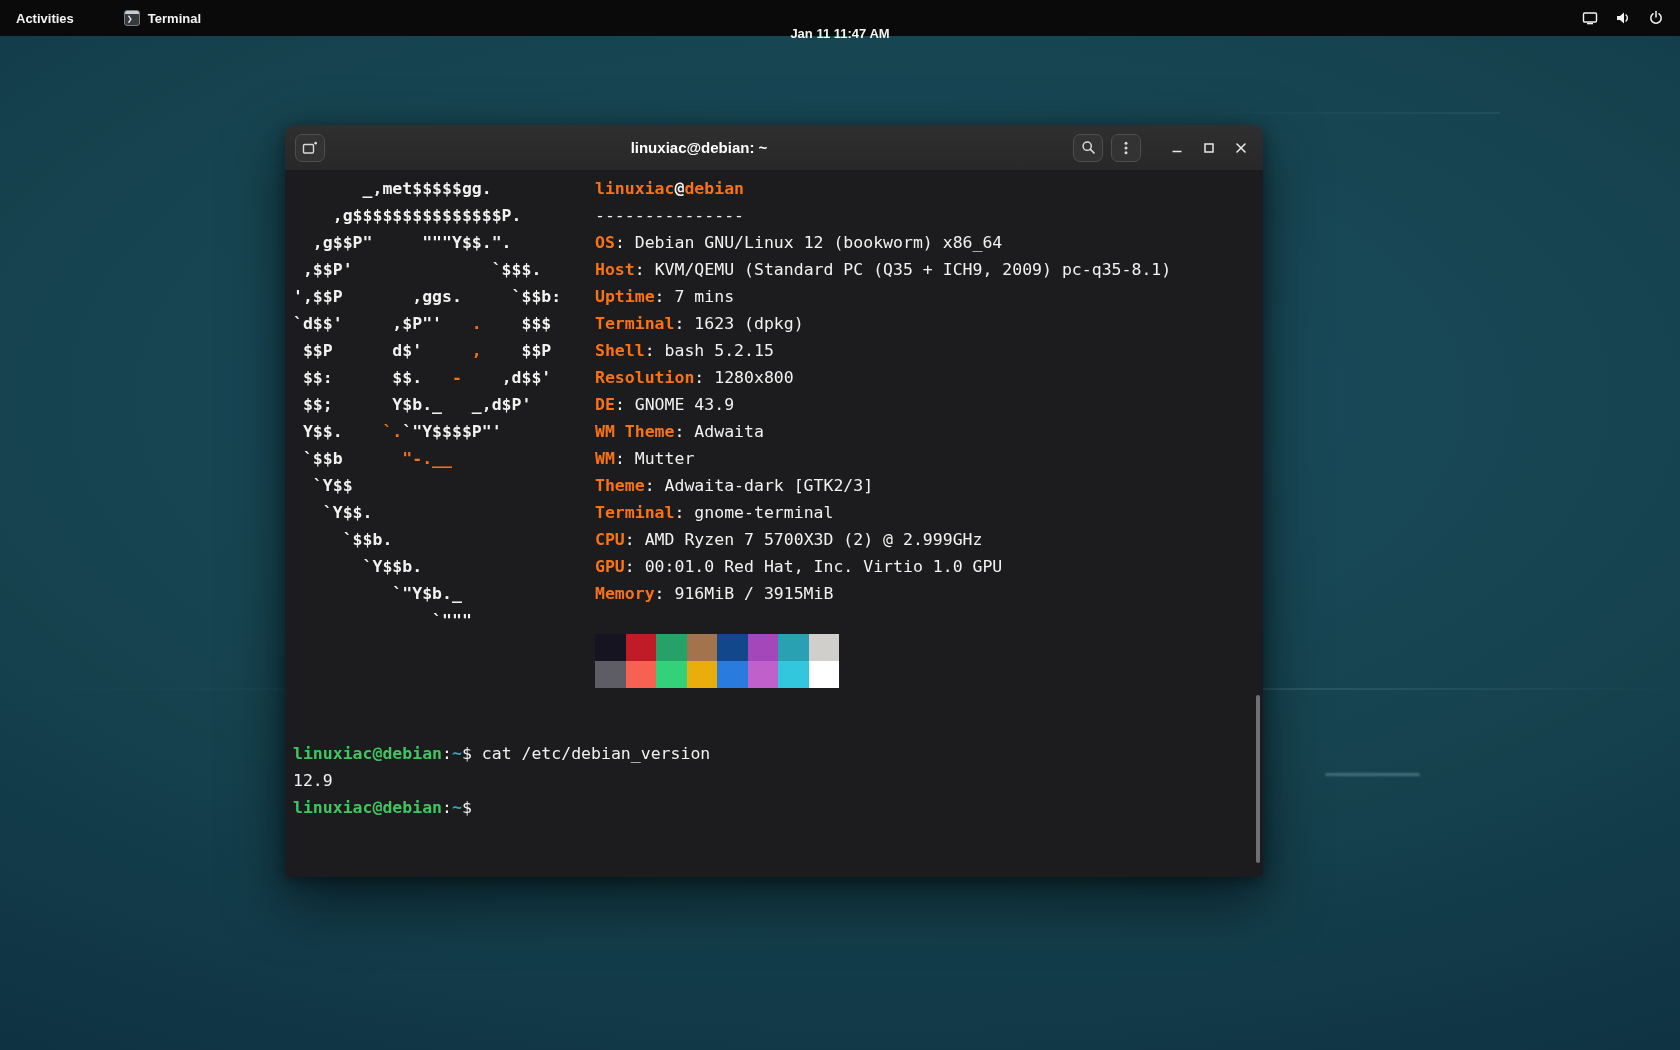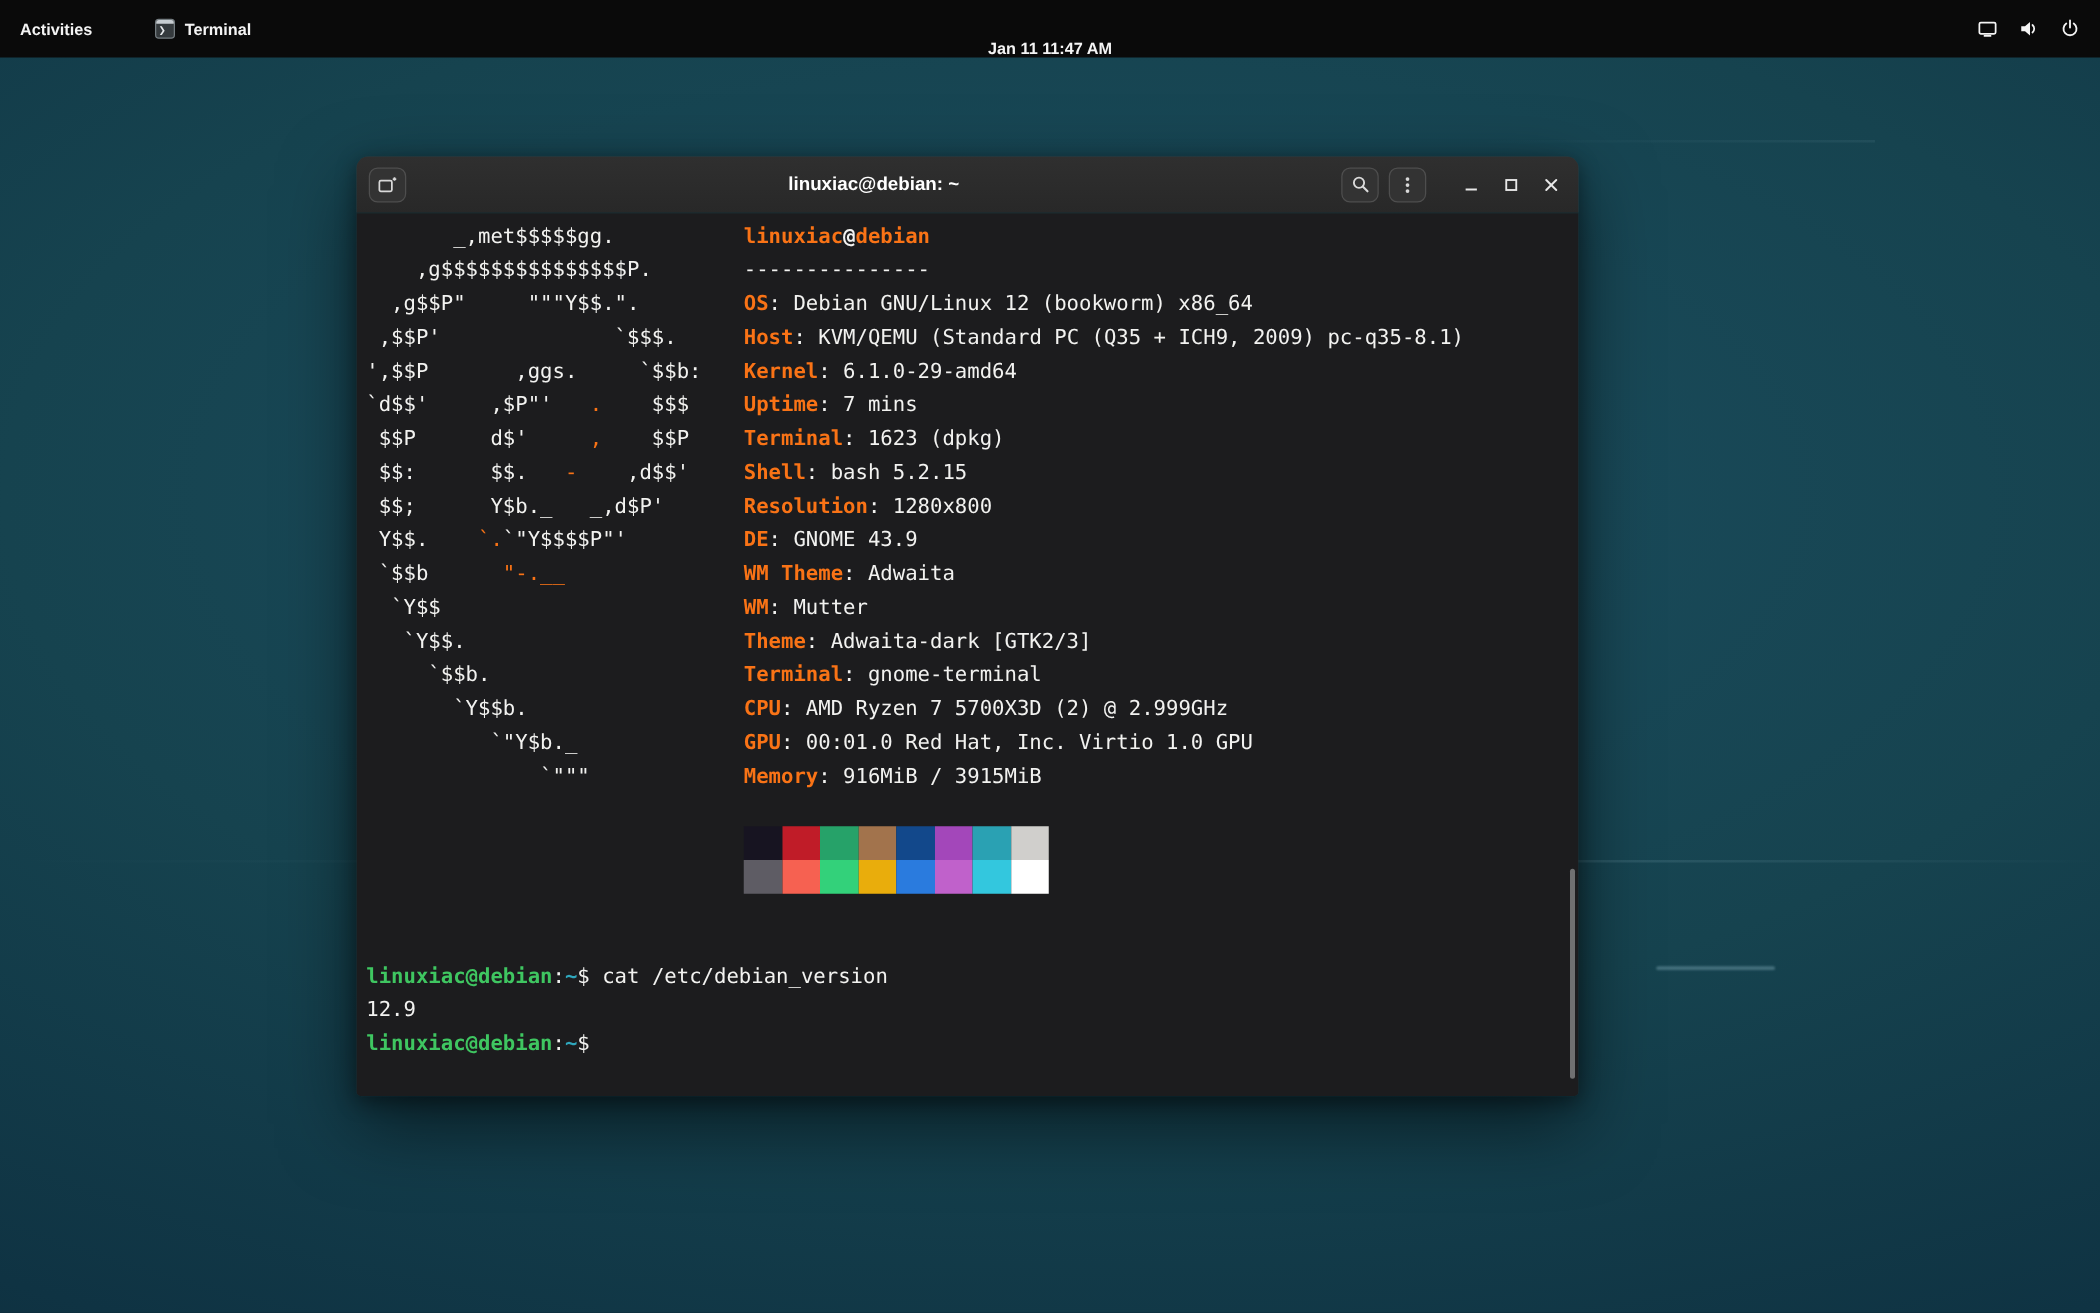--- a/index.html
+++ b/index.html
@@ -23,21 +23,21 @@
   .streak-b {
     position: absolute; top: 773px; left: 1325px; width: 95px; height: 3px;
     background: rgba(190,230,245,0.28); border-radius: 2px; filter: blur(1px);
   }
   .streak-c {
     position: absolute; top: 112px; left: 1180px; width: 320px; height: 2px;
     background: linear-gradient(90deg, rgba(180,220,235,0) , rgba(180,220,235,0.07));
   }
   
   .topbar {
-    position: absolute; top: 0; left: 0; width: 100%; height: 46px;
+    position: absolute; top: 0; left: 0; width: 100%; height: 36px;
     background: #0a0a0a; color: #f4f4f4;
     display: flex; align-items: center;
     font-size: 13px; z-index: 50;
   }
   .topbar-left { display: flex; align-items: center; height: 100%; }
   .activities {
     padding: 0 16px; height: 100%; display: flex; align-items: center;
     font-weight: bold; cursor: default;
   }
   .focused-app {
@@ -103,21 +103,21 @@
     position: relative;
     height: 706px; box-sizing: border-box;
     background: #1c1c1e;
     padding: 4px 8px 0 8px;
     font-family: "DejaVu Sans Mono", "Liberation Mono", monospace;
     font-size: 16.5px; line-height: 27px;
     color: #f2f2f0;
   }
   .term-line, .logo div, .info-line { white-space: pre; }
   .neofetch-row { display: flex; }
-  .logo { flex: none; width: 302px; font-weight: normal; margin: 0; }
+  .logo { flex: none; width: 302px; font-weight: bold; margin: 0; }
   .red { color: #f97316; }
   .green { color: #3fc661; }
   .cyan { color: #2fa7bd; }
   .bold { font-weight: bold; }
   .palette { margin-top: 27px; }
   .palette-row { display: flex; height: 27px; }
   .swatch { width: 30.5px; height: 27px; }
   .prompt-block { margin-top: 52px; }
   
   .scrollbar-thumb {
@@ -214,21 +214,20 @@
 
   <div class="terminal-body">
     <div class="neofetch-row">
       <pre class="logo"><div><span>       _,met$$$$$gg.</span></div><div><span>    ,g$$$$$$$$$$$$$$$P.</span></div><div><span>  ,g$$P"     """Y$$.".</span></div><div><span> ,$$P'              `$$$.</span></div><div><span>',$$P       ,ggs.     `$$b:</span></div><div><span>`d$$'     ,$P"'   </span><span class="red">.</span><span>    $$$</span></div><div><span> $$P      d$'     </span><span class="red">,</span><span>    $$P</span></div><div><span> $$:      $$.   </span><span class="red">-</span><span>    ,d$$'</span></div><div><span> $$;      Y$b._   _,d$P'</span></div><div><span> Y$$.    </span><span class="red">`.</span><span>`"Y$$$$P"'</span></div><div><span> `$$b      </span><span class="red">"-.__</span></div><div><span>  `Y$$</span></div><div><span>   `Y$$.</span></div><div><span>     `$$b.</span></div><div><span>       `Y$$b.</span></div><div><span>          `"Y$b._</span></div><div><span>              `"""</span></div></pre>
       <div class="info">
         <div class="info-line bold"><span class="red">linuxiac</span><span>@</span><span class="red">debian</span></div>
         <div class="info-line">---------------</div>
         <div>
             <div class="info-line"><span class="red bold">OS</span><span>: </span><span>Debian GNU/Linux 12 (bookworm) x86_64</span></div>
             <div class="info-line"><span class="red bold">Host</span><span>: </span><span>KVM/QEMU (Standard PC (Q35 + ICH9, 2009) pc-q35-8.1)</span></div>
-            <div class="info-line"><span class="red bold">Kernel</span><span>: </span><span>6.1.0-29-amd64</span></div>
             <div class="info-line"><span class="red bold">Uptime</span><span>: </span><span>7 mins</span></div>
             <div class="info-line"><span class="red bold">Terminal</span><span>: </span><span>1623 (dpkg)</span></div>
             <div class="info-line"><span class="red bold">Shell</span><span>: </span><span>bash 5.2.15</span></div>
             <div class="info-line"><span class="red bold">Resolution</span><span>: </span><span>1280x800</span></div>
             <div class="info-line"><span class="red bold">DE</span><span>: </span><span>GNOME 43.9</span></div>
             <div class="info-line"><span class="red bold">WM Theme</span><span>: </span><span>Adwaita</span></div>
             <div class="info-line"><span class="red bold">WM</span><span>: </span><span>Mutter</span></div>
             <div class="info-line"><span class="red bold">Theme</span><span>: </span><span>Adwaita-dark [GTK2/3]</span></div>
             <div class="info-line"><span class="red bold">Terminal</span><span>: </span><span>gnome-terminal</span></div>
             <div class="info-line"><span class="red bold">CPU</span><span>: </span><span>AMD Ryzen 7 5700X3D (2) @ 2.999GHz</span></div>

